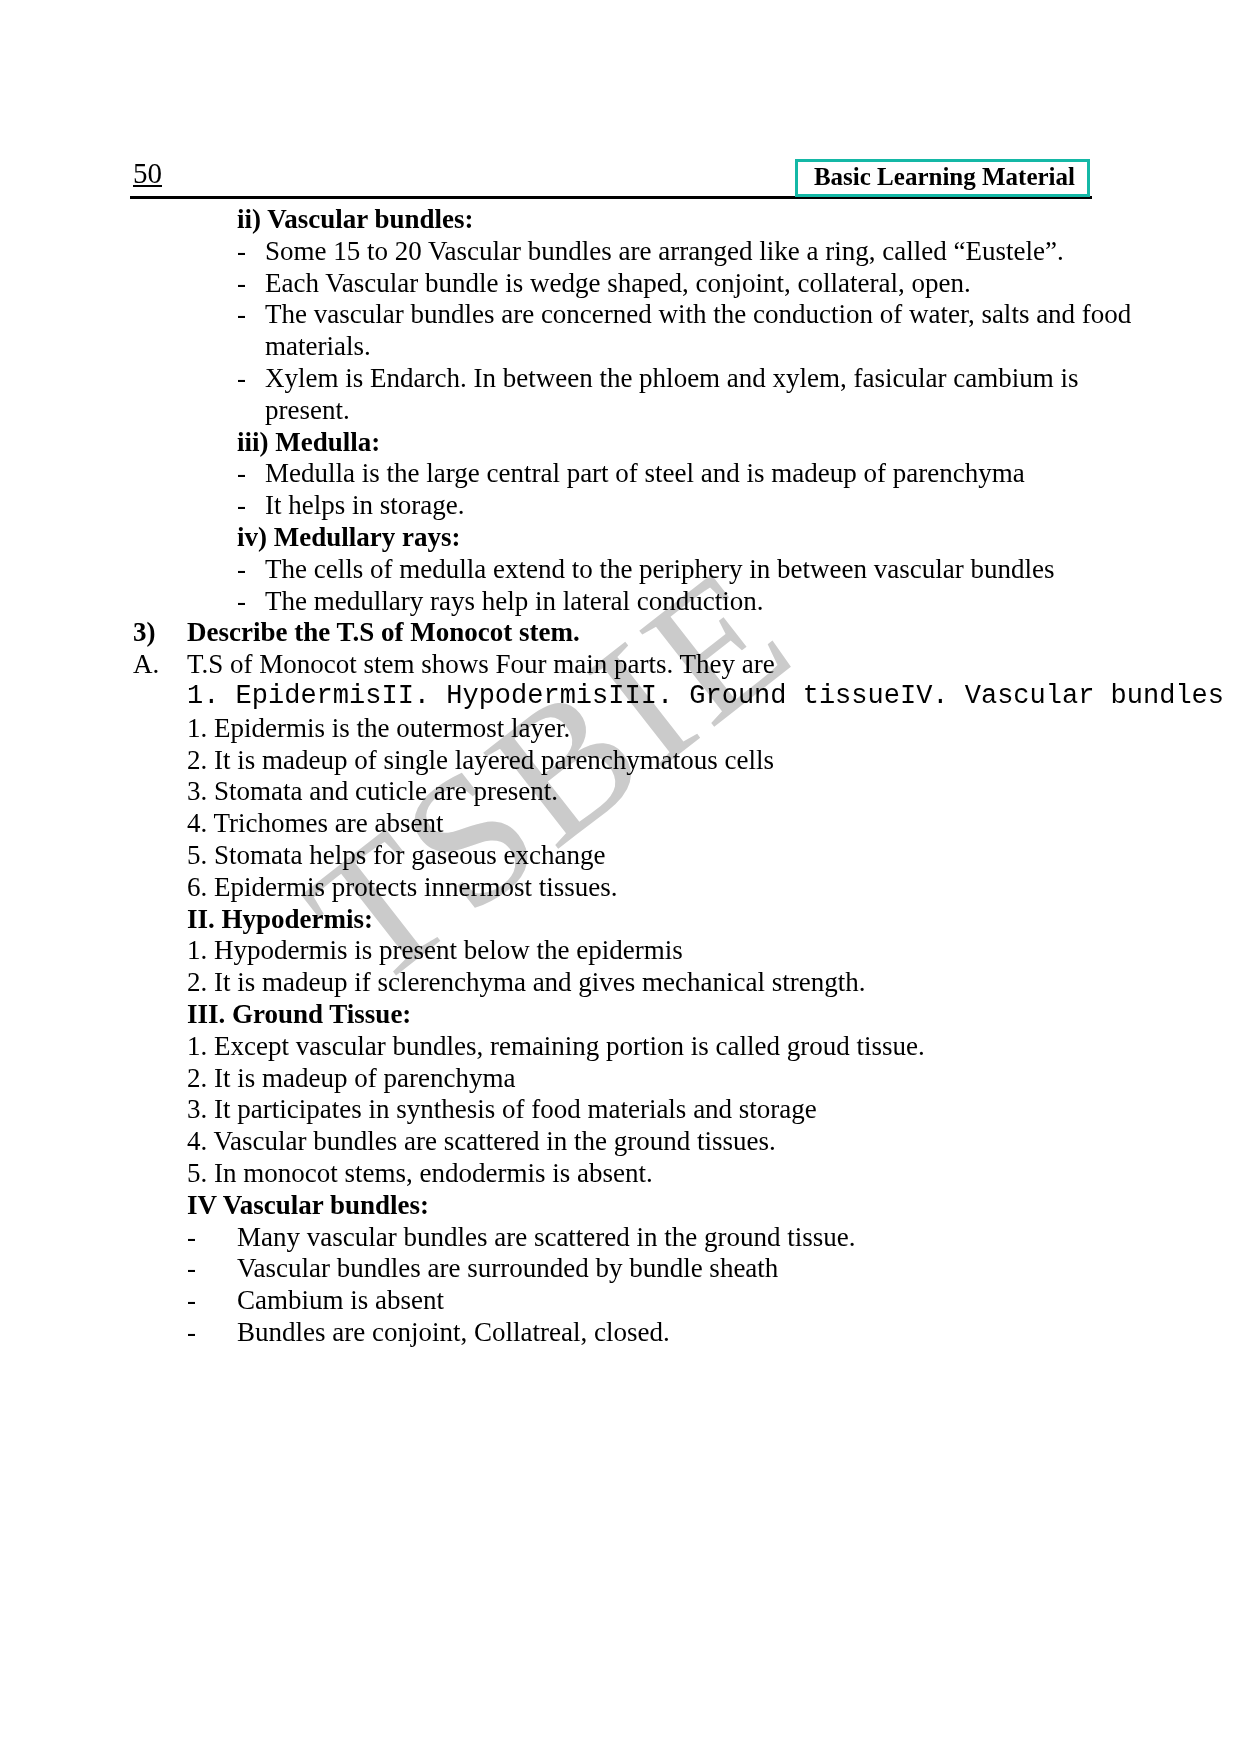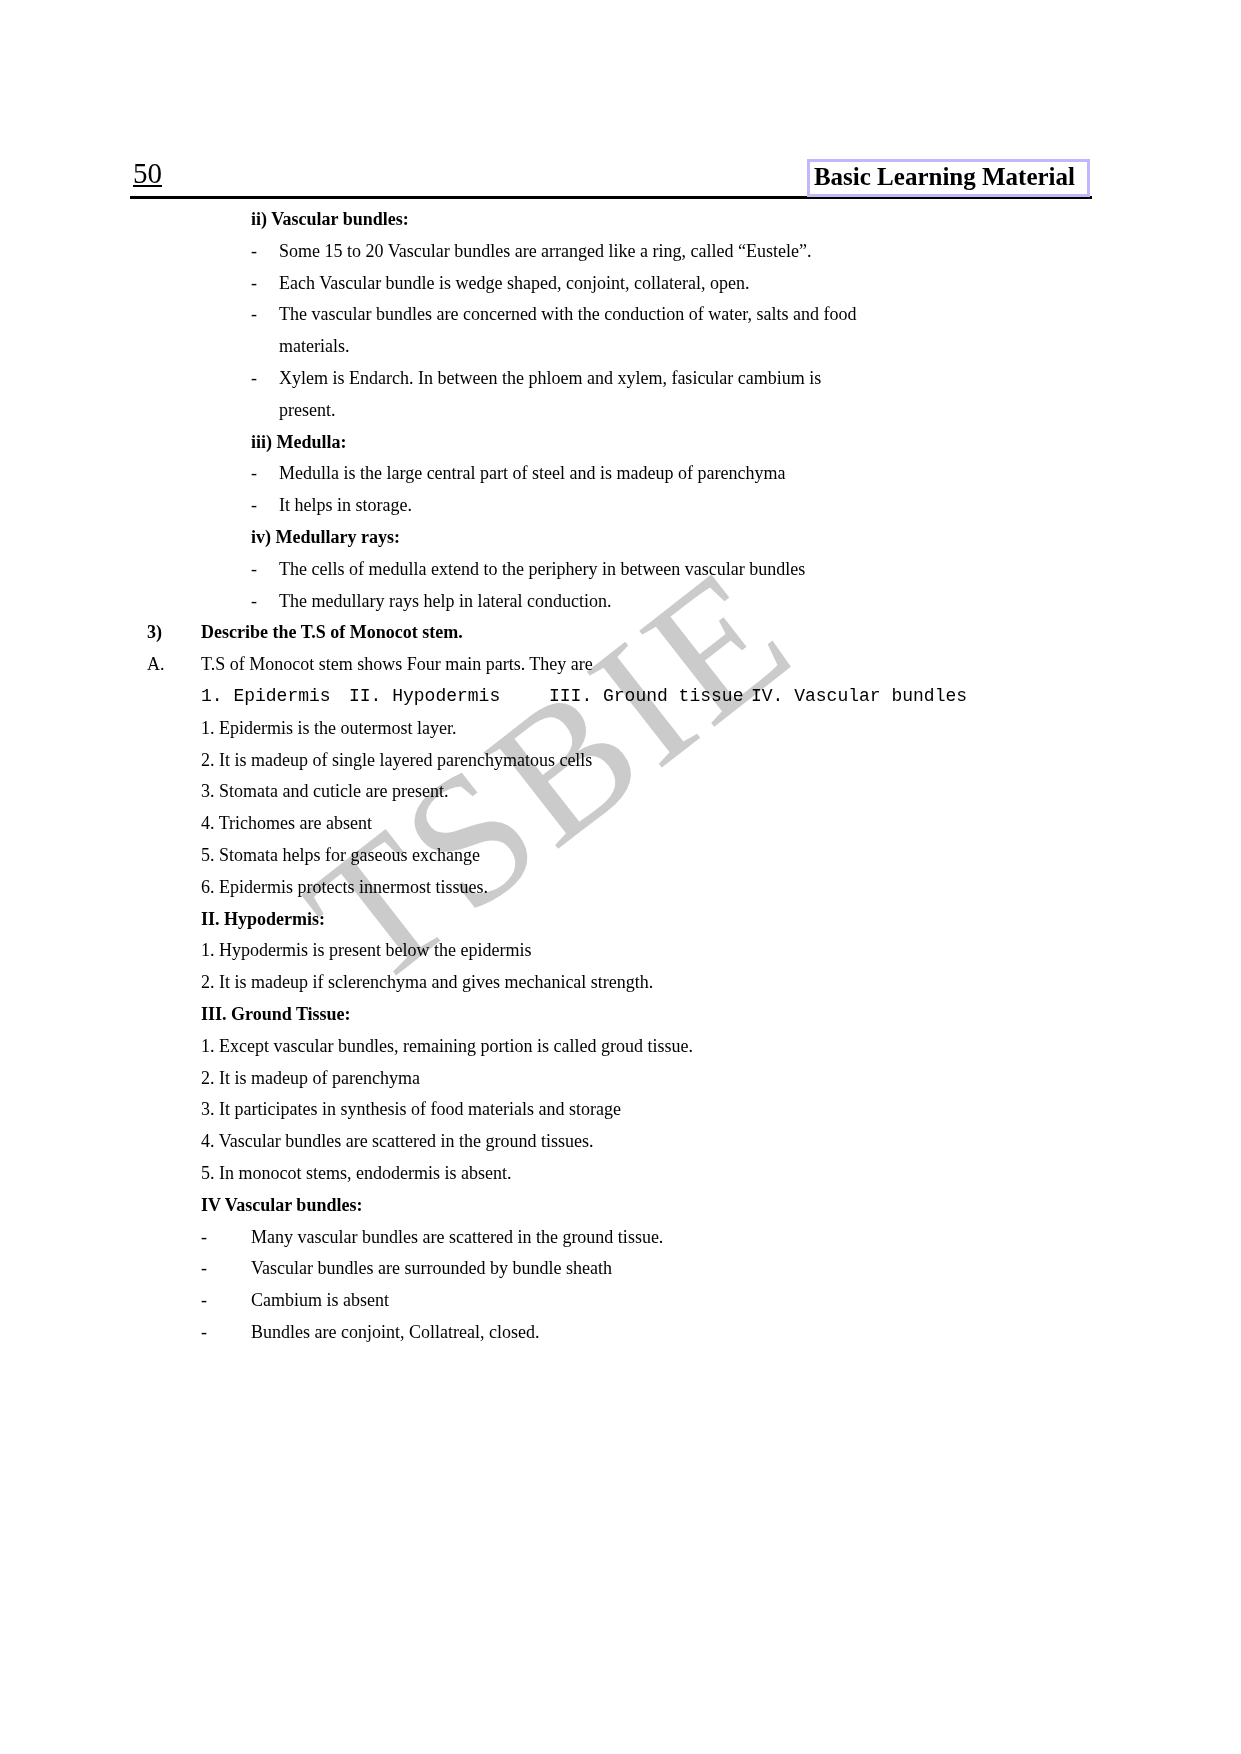--- a/index.html
+++ b/index.html
@@ -27,35 +27,35 @@
     white-space:nowrap;
     user-select:none;
   }
   
   .page-number{
     position:absolute; left:133px; top:157px;
     font-size:29px; z-index:2;text-decoration:underline;
   }
   .header-badge{
     position:absolute; right:151px; top:159px;
-    border:3px solid #c4b5fd;
-    padding:1px 12px 3px 4px;
+    border:3px solid #14b8a6;
+    padding:1px 12px 3px 16px;
     font-weight:bold; font-size:25px;
     background:#fff; z-index:2;
     white-space:nowrap;
   }
   .header-rule{
     position:absolute; left:130px; top:196px;
     width:962px; height:3px; background:#000; z-index:1;
   }
   
   .content{
-    position:absolute; left:147px; top:204px;
+    position:absolute; left:133px; top:204px;
     width:970px;
-    font-size:18px;
+    font-size:27px;
     line-height:31.8px;
     z-index:1;
     white-space:nowrap;
   }
   .h-l1{padding-left:104px;font-weight:bold;}
   .h-l2{padding-left:54px;font-weight:bold;}
   .li-l1{padding-left:104px;display:flex;}
   .li-l2{padding-left:54px;display:flex;}
   .dash-w28{flex:0 0 28px;}
   .dash-w50{flex:0 0 50px;}

